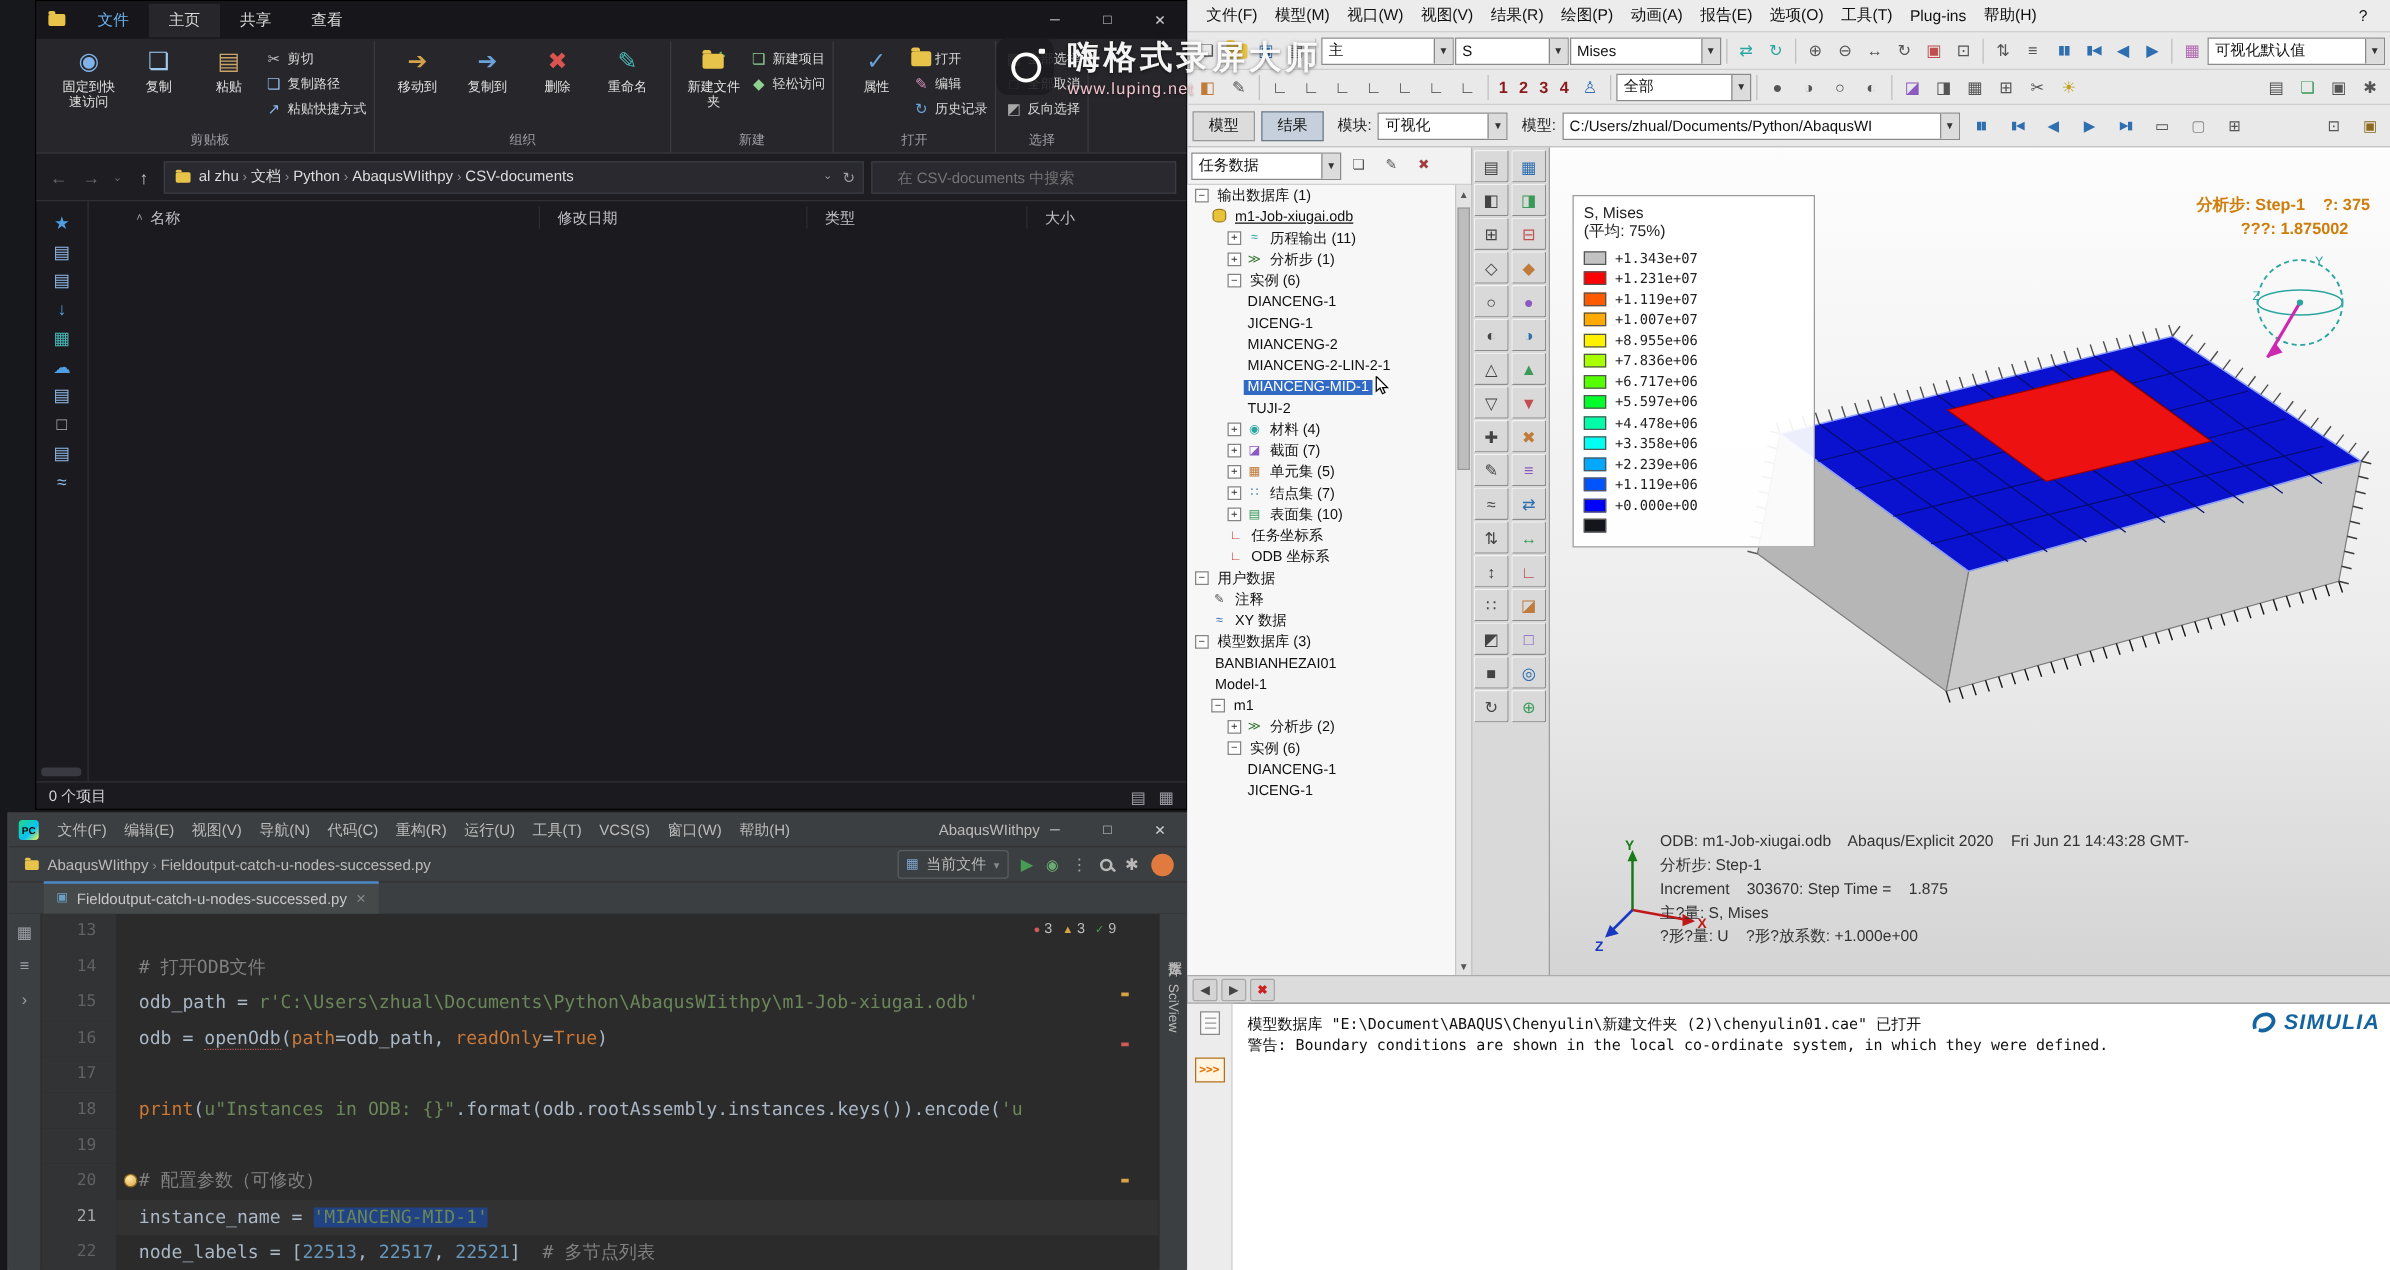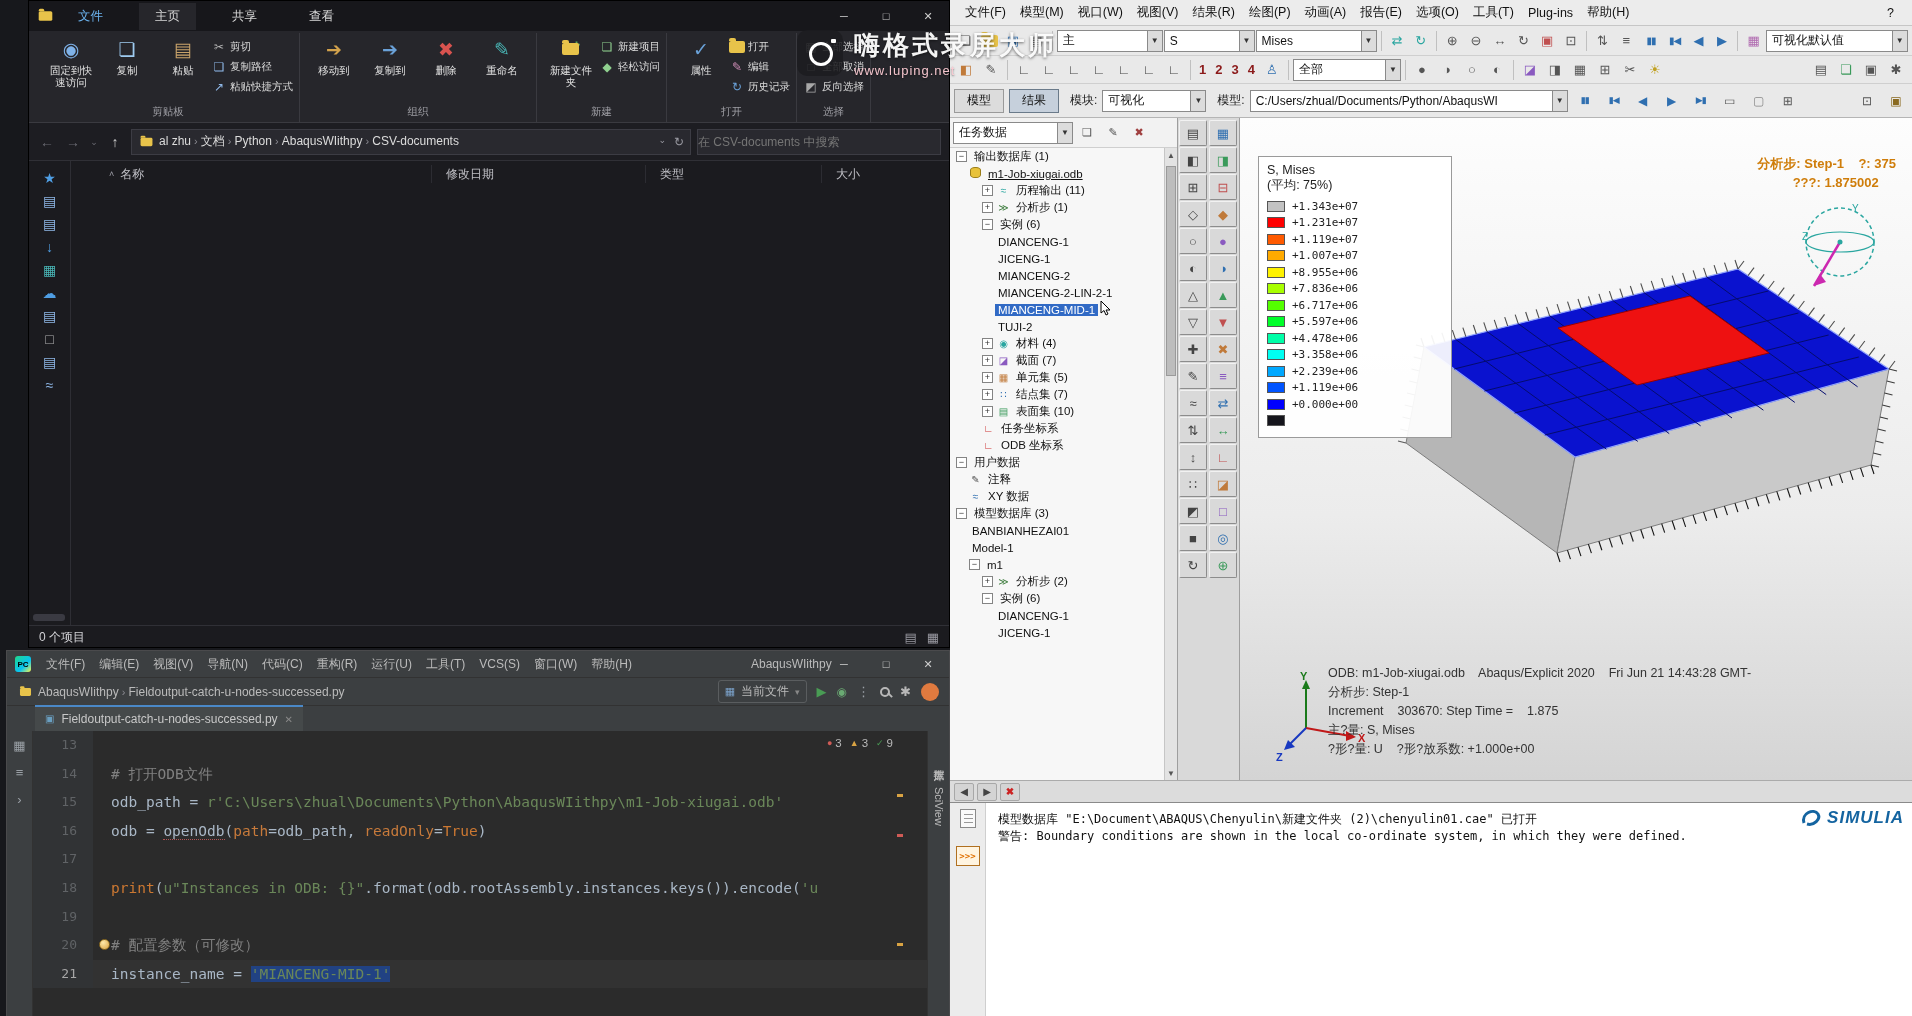--- a/index.html
+++ b/index.html
@@ -27,21 +27,21 @@
   .rsmall .ic{font-size:12px;width:16px;margin-right:3px;}
   .rglabel{text-align:center;font-size:10.5px;color:#9f9fa5;padding:2px 0 3px 0;}
   .ex-addr{height:38px;background:#1d1d22;border-bottom:1px solid #303036;display:flex;align-items:center;padding:0 8px;gap:6px;}
   .navarrow{font-size:14px;color:#6a6a72;width:20px;text-align:center;}
   .navarrow.on{color:#cfcfcf;}
   .addrbox{width:560px;height:26px;background:#29292f;border:1px solid #3c3c44;display:flex;align-items:center;
            padding:0 6px;font-size:12px;color:#dcdcdc;gap:4px;}
   .crumbsep{color:#8a8a92;font-size:11px;}
   .addrbox .tail{margin-left:auto;display:flex;gap:8px;color:#9a9aa2;font-size:12px;}
   .searchbox{flex:1;height:26px;background:#29292f;border:1px solid #3c3c44;color:#9a9aa2;font-size:12px;
-             padding:0 0;font-family:"Liberation Sans",sans-serif;}
+             padding:0 20px;font-family:"Liberation Sans",sans-serif;}
   .ex-main{display:flex;height:464px;}
   .navpane{width:42px;border-right:1px solid #2e2e34;position:relative;padding-top:10px;
            display:flex;flex-direction:column;align-items:center;gap:9px;}
   .navpane .ic{font-size:14px;}
   .nav-hscroll{position:absolute;bottom:4px;left:4px;width:32px;height:7px;background:#3a3a42;border-radius:3px;}
   .filelist{flex:1;position:relative;}
   .cols{display:flex;height:26px;align-items:center;font-size:12px;color:#c0c0c6;}
   .colcell{padding-left:14px;border-left:1px solid #2c2c32;height:18px;display:flex;align-items:center;gap:6px;}
   .colcell:first-child{border-left:none;padding-left:38px;}
   .sortcaret{font-size:9px;color:#9a9aa2;}
@@ -172,21 +172,21 @@
 </head>
 <body>
 
 <div id="root">
 
   <div id="explorer">
     <div class="ex-titlebar">
       <span class="ic" style="font-size:13px;margin:0 8px;">
           <span class="fold" style="transform:scale(.8);"></span>
         </span>
-      <div id="ex-tabs" style="display: flex; gap: 20px;">
+      <div id="ex-tabs" style="display: flex;">
           <span class="ex-tab accent">文件</span>
           <span class="ex-tab sel">主页</span>
           <span class="ex-tab">共享</span>
           <span class="ex-tab">查看</span>
         </div>
       <div class="winbtns">
         <span class="winbtn">─</span>
         <span class="winbtn">□</span>
         <span class="winbtn">✕</span>
       </div>
@@ -434,20 +434,21 @@
         </div>
       <div class="crow"><div class="cnum">13</div><div class="ccode"></div></div>
           <div class="crow"><div class="cnum">14</div><div class="ccode"><span class="tok cmt"># 打开ODB文件</span></div></div>
           <div class="crow"><div class="cnum">15</div><div class="ccode"><span class="tok pln">odb_path = </span><span class="tok str">r'C:\Users\zhual\Documents\Python\AbaqusWIithpy\m1-Job-xiugai.odb'</span></div></div>
           <div class="crow"><div class="cnum">16</div><div class="ccode"><span class="tok pln">odb = </span><span class="tok fn-un">openOdb</span><span class="tok pln">(</span><span class="tok prm">path</span><span class="tok pln">=odb_path, </span><span class="tok prm">readOnly</span><span class="tok pln">=</span><span class="tok kw">True</span><span class="tok pln">)</span></div></div>
           <div class="crow"><div class="cnum">17</div><div class="ccode"></div></div>
           <div class="crow"><div class="cnum">18</div><div class="ccode"><span class="tok kw">print</span><span class="tok pln">(</span><span class="tok str">u"Instances in ODB: {}"</span><span class="tok pln">.format(odb.rootAssembly.instances.keys()).encode(</span><span class="tok str">'u</span></div></div>
           <div class="crow"><div class="cnum">19</div><div class="ccode"></div></div>
           <div class="crow"><div class="cnum">20</div><div class="ccode"><span class="tok cmt"># 配置参数（可修改）</span></div><span class="bulb"></span></div>
           <div class="crow cur"><div class="cnum">21</div><div class="ccode"><span class="tok pln">instance_name = </span><span class="tok str sel">'MIANCENG-MID-1'</span></div></div>
+          <div class="crow"><div class="cnum">22</div><div class="ccode"><span class="tok pln">node_labels = [</span><span class="tok num">22513</span><span class="tok pln">, </span><span class="tok num">22517</span><span class="tok pln">, </span><span class="tok num">22521</span><span class="tok pln">]  </span><span class="tok cmt"># 多节点列表</span></div></div>
         </div>
       <div class="pc-rstripe" id="pc-rstripe">
           <span class="vtab">数据库</span>
           <span class="vtab">SciView</span>
         </div>
     </div>
   </div>
 
   <div id="abaqus">
     <div class="ab-menubar" id="ab-menubar">

